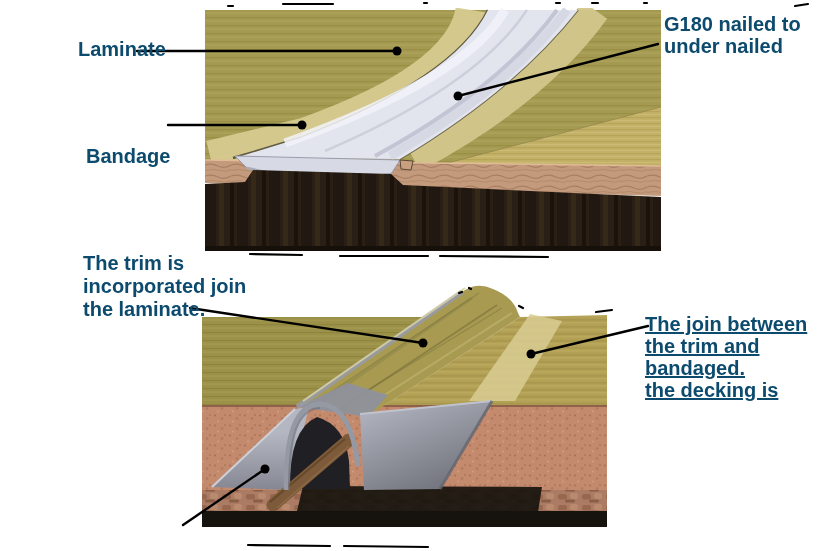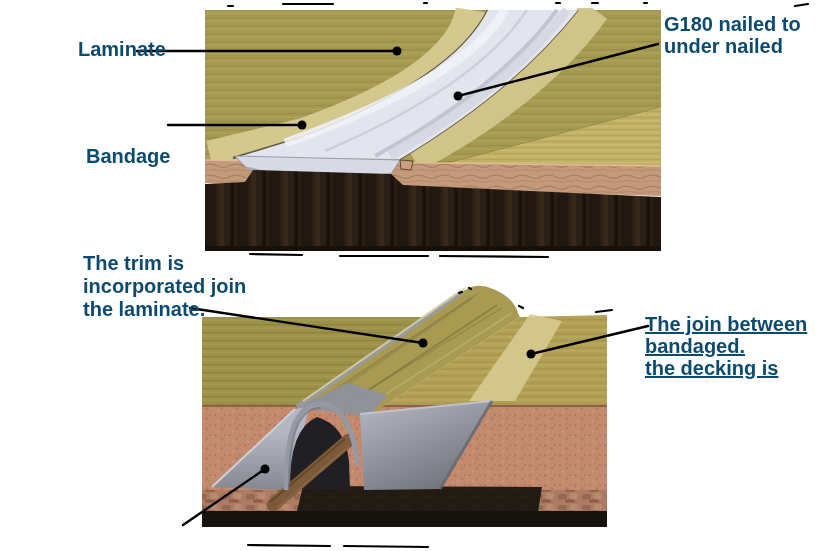--- a/index.html
+++ b/index.html
@@ -207,18 +207,19 @@
   </div>
 
   <div class="lbl lbl-trim">
     <span class="line">The trim is</span>
     <span class="line">incorporated join</span>
     <span class="line">the laminate.</span>
   </div>
 
   <div class="lbl lbl-join">
     <span class="line">The join between</span>
+    <span class="line">the trim and</span>
     <span class="line">bandaged.</span>
     <span class="line">the decking is</span>
   </div>
 
 
 </div>
 
 </body></html>

